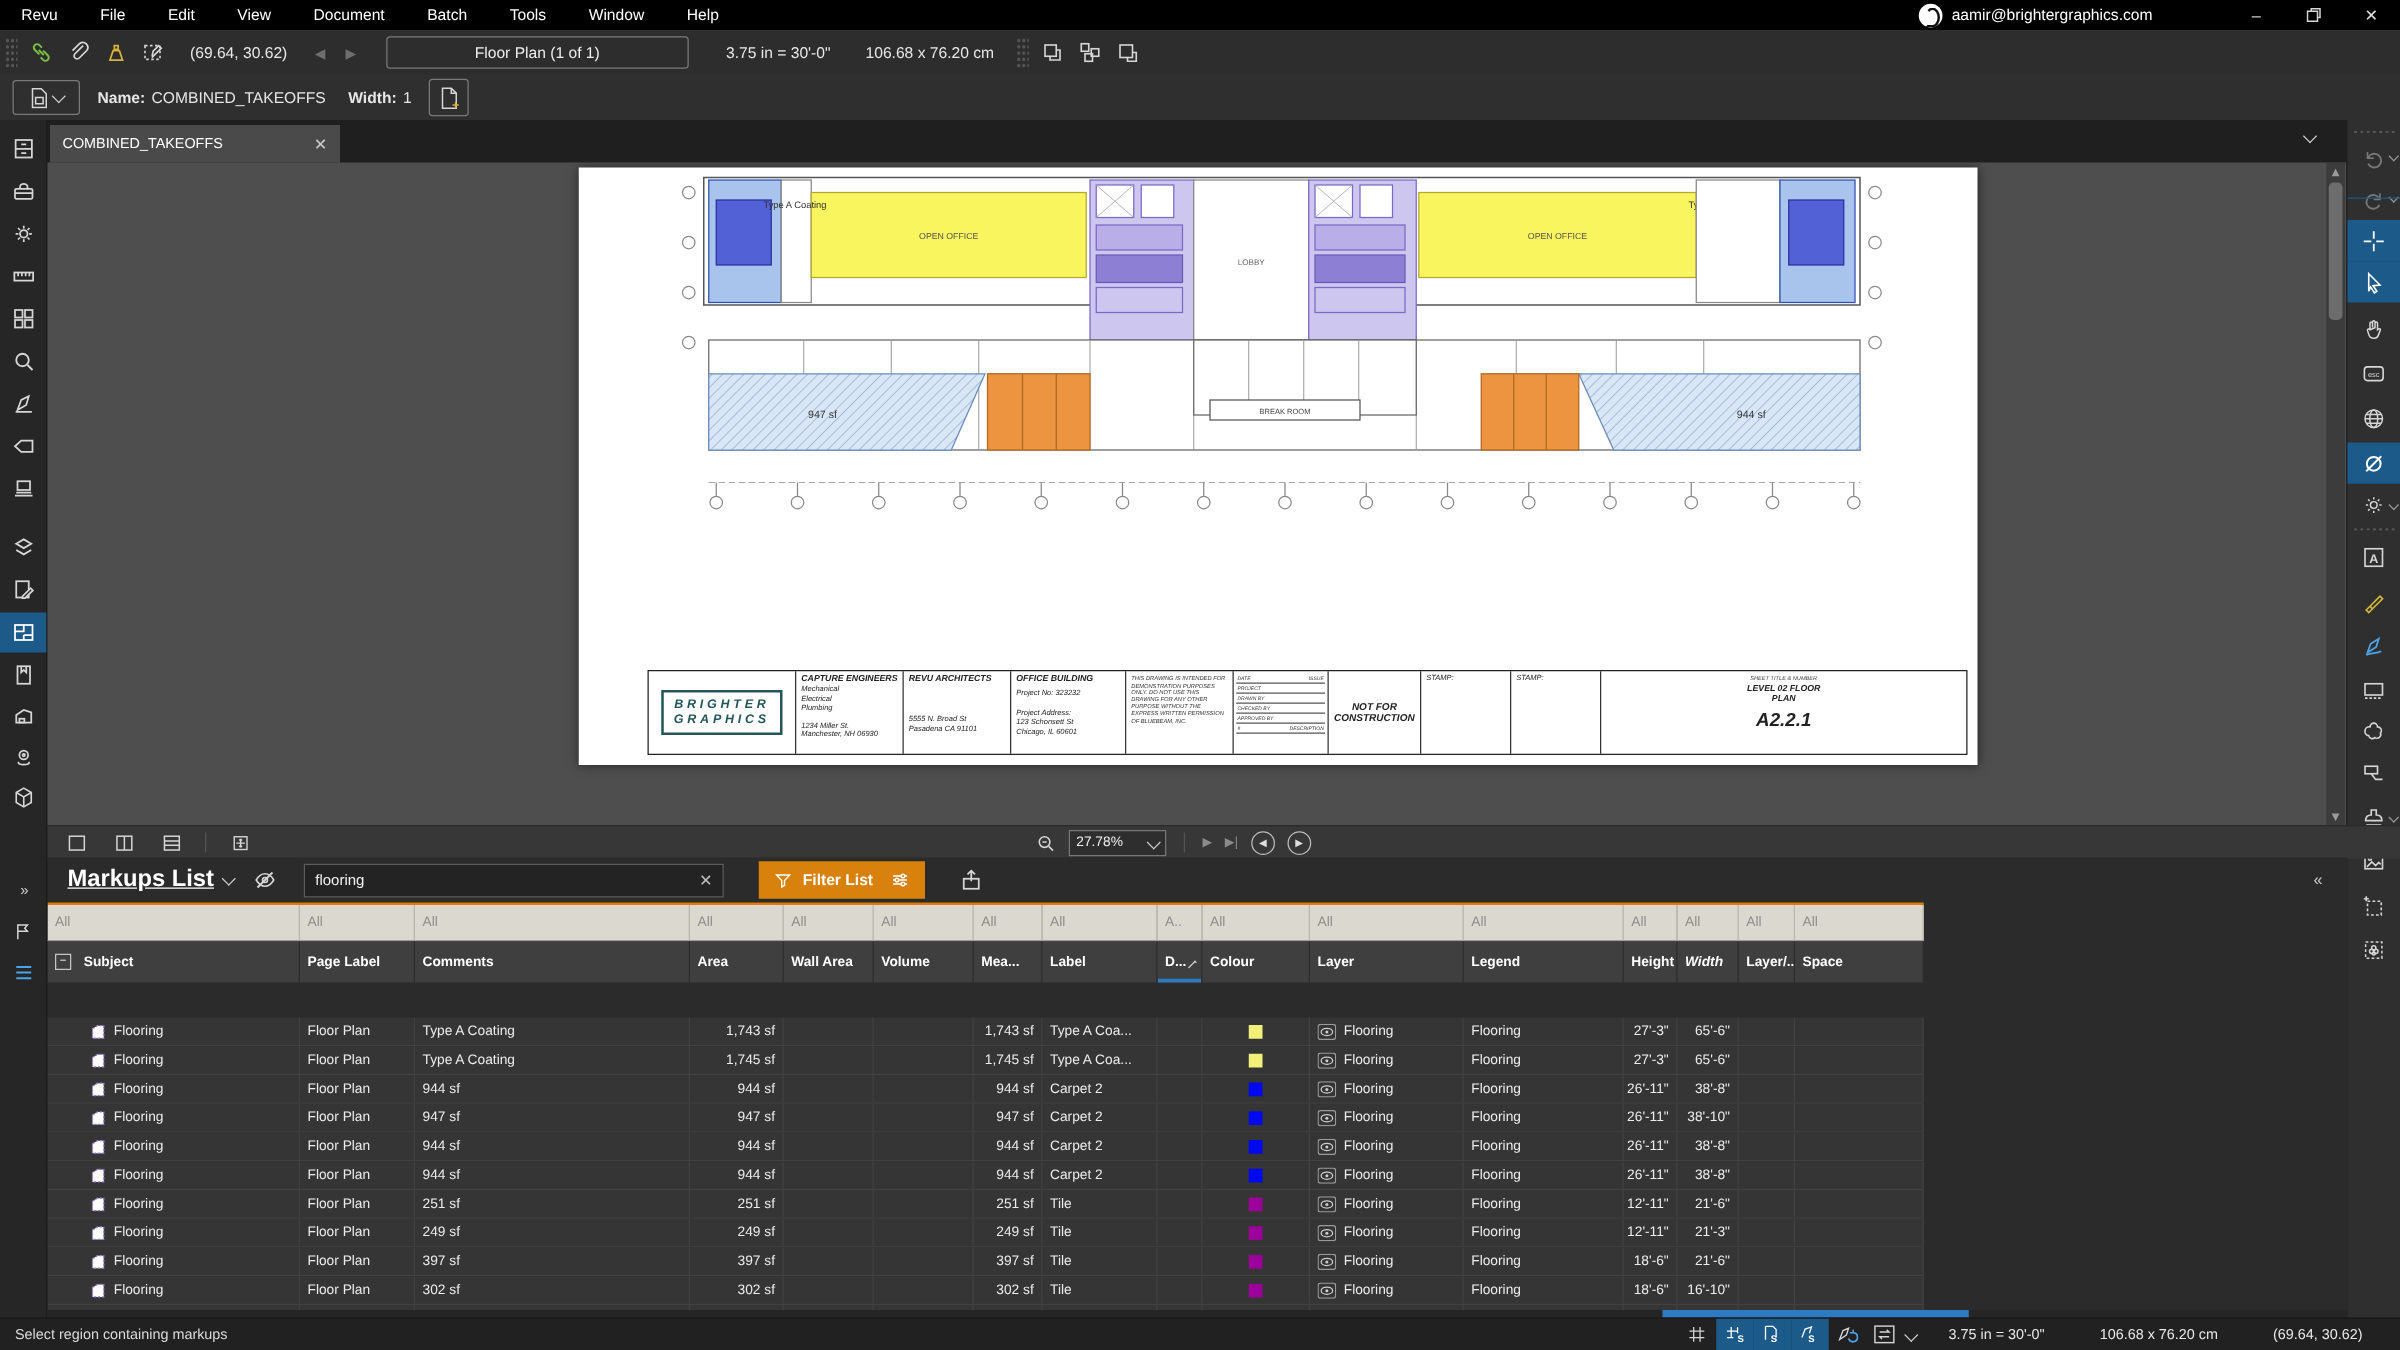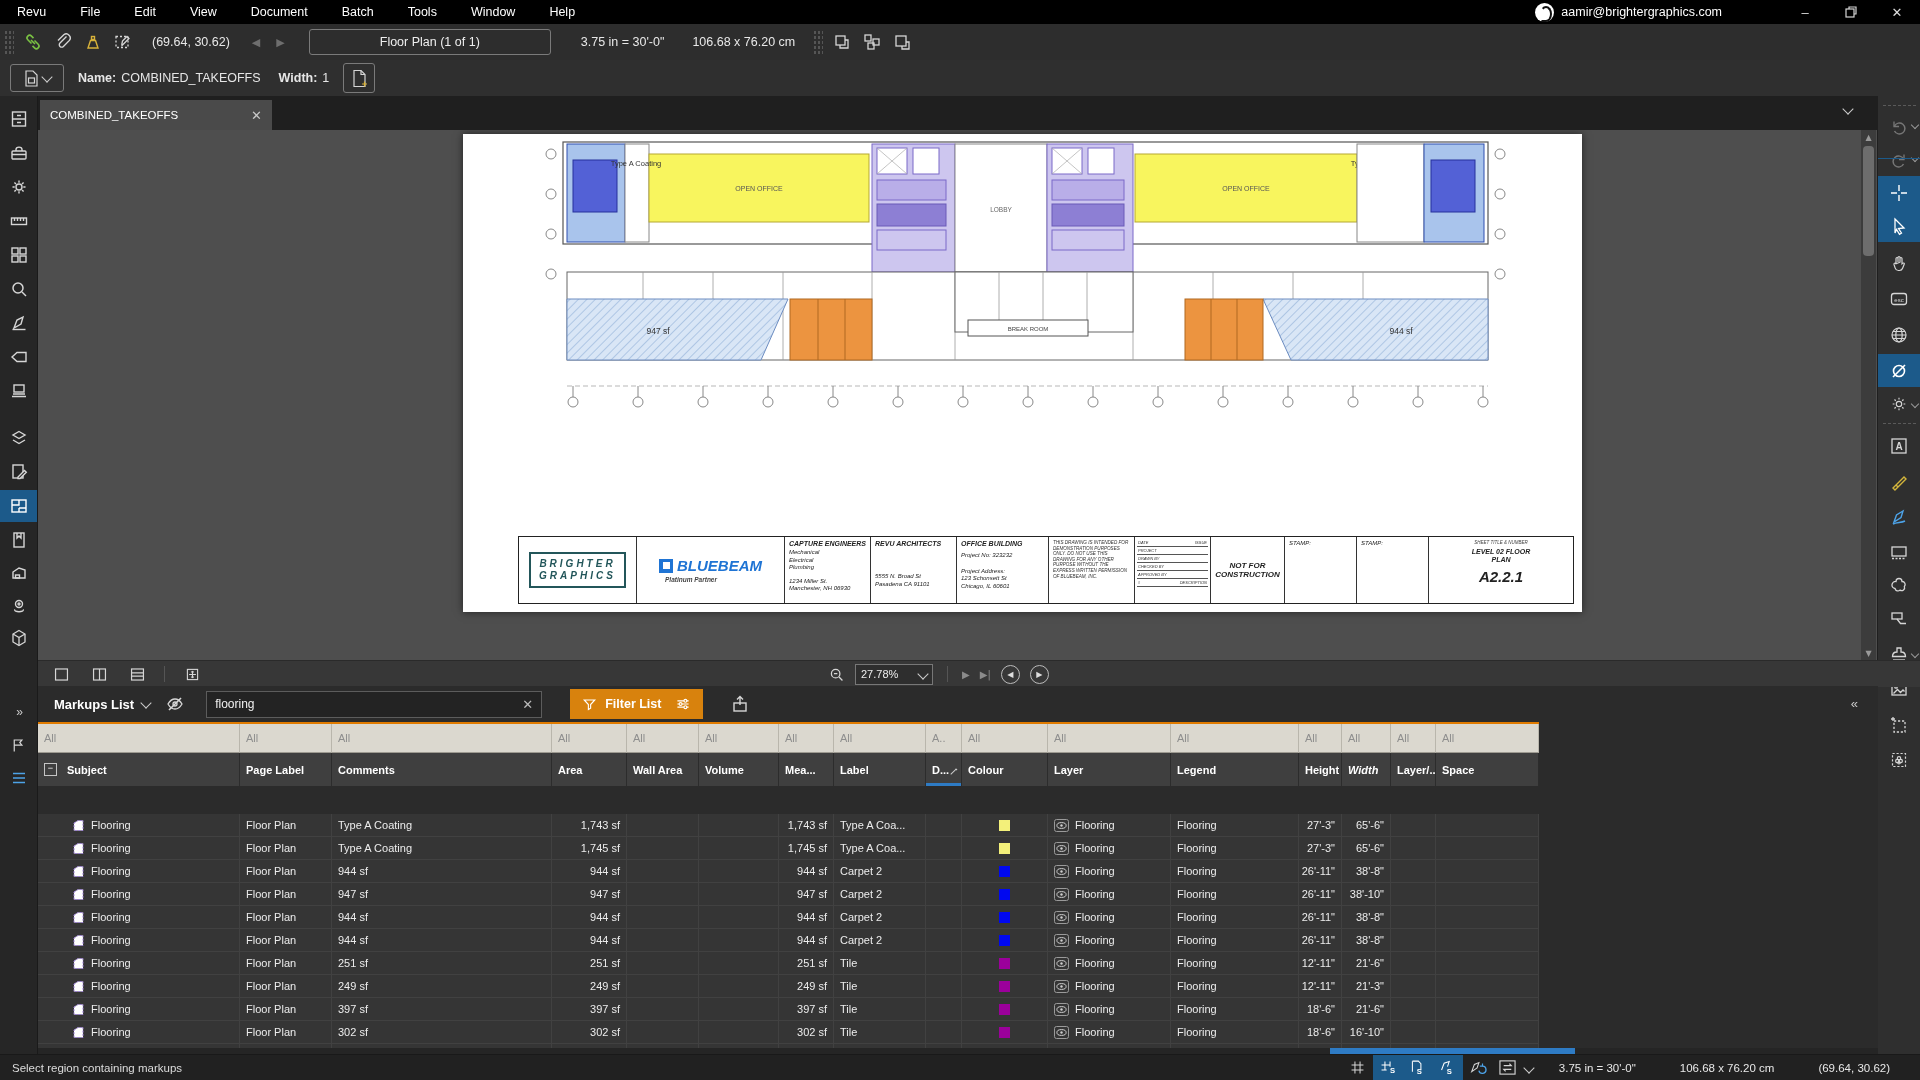--- a/index.html
+++ b/index.html
@@ -96,21 +96,21 @@
   
   #rightbar{position:absolute;right:0;top:96px;width:42px;bottom:25px;background:#2f2f2f;border-left:1px solid #1f1f1f;}
   .rb-item{position:absolute;right:0;width:42px;height:33px;display:flex;align-items:center;justify-content:center;}
   .rb-item.active{background:#1c5a8a;}
   .rb-chev{position:absolute;right:2px;top:12px;width:5px;height:5px;border-right:1.3px solid #999;
     border-bottom:1.3px solid #999;transform:rotate(45deg);}
   .rb-dots{position:absolute;left:4px;right:4px;height:3px;background:radial-gradient(#5a5a5a 1px,transparent 1.2px);background-size:5px 3px;}
   
   #mkpanel{position:absolute;left:38px;right:42px;top:686px;bottom:25px;background:#2b2b2b;overflow:hidden;}
   #mkheader{height:36px;display:flex;align-items:center;}
-  #mk-title{font-size:13px;font-weight:bold;color:#fff;margin-left:16px;display:flex;align-items:center;gap:8px;}
+  #mk-title{font-size:19px;font-weight:bold;color:#fff;margin-left:16px;display:flex;align-items:center;gap:8px;text-decoration:underline;}
   #mk-search{margin-left:16px;width:318px;height:25px;background:#232323;border:1px solid #5c5c5c;
     display:flex;align-items:center;padding:0 8px;font-size:12px;color:#f0f0f0;}
   #mk-search .x{margin-left:auto;color:#bbb;font-size:13px;}
   #filter-btn{margin-left:28px;height:30px;background:#d8820d;color:#fff;font-weight:bold;font-size:12.5px;
     display:flex;align-items:center;padding:0 12px;gap:8px;}
   #share-btn{margin-left:22px;}
   #mk-collapse{position:absolute;right:22px;top:10px;color:#ccc;font-size:13px;letter-spacing:-2px;}
   #mktable{position:absolute;left:0;top:36px;right:0;bottom:0;}
   #mktable .orange{position:absolute;left:0;top:0;width:1501px;height:2px;background:#e07b00;}
   .trow{display:flex;position:absolute;left:0;width:1501px;}
@@ -461,27 +461,20 @@
             <circle cx="1037" cy="60" r="5"></circle>
             <circle cx="1037" cy="100" r="5"></circle>
             <circle cx="1037" cy="140" r="5"></circle>
         </g>
       </svg>
 
       <div id="titleblock">
         <div class="tbk" id="bg-logo">
           <div id="bg-logo-in"><span>BRIGHTER</span><br><span>GRAPHICS</span></div>
         </div>
-        <div class="tbk" id="bb-logo">
-          <div id="bb-row">
-              <div id="bb-sq"></div>
-              <span>BLUEBEAM</span>
-            </div>
-          <div id="bb-sub">Platinum Partner</div>
-        </div>
         <div class="tbk addr">
           <h4>CAPTURE ENGINEERS</h4>
           <div class="ln">Mechanical</div>
           <div class="ln">Electrical</div>
           <div class="ln">Plumbing</div>
           <div class="ln" style="margin-top:6px">1234 Miller St.</div>
           <div class="ln">Manchester, NH 06930</div>
         </div>
         <div class="tbk addr">
           <h4>REVU ARCHITECTS</h4>

